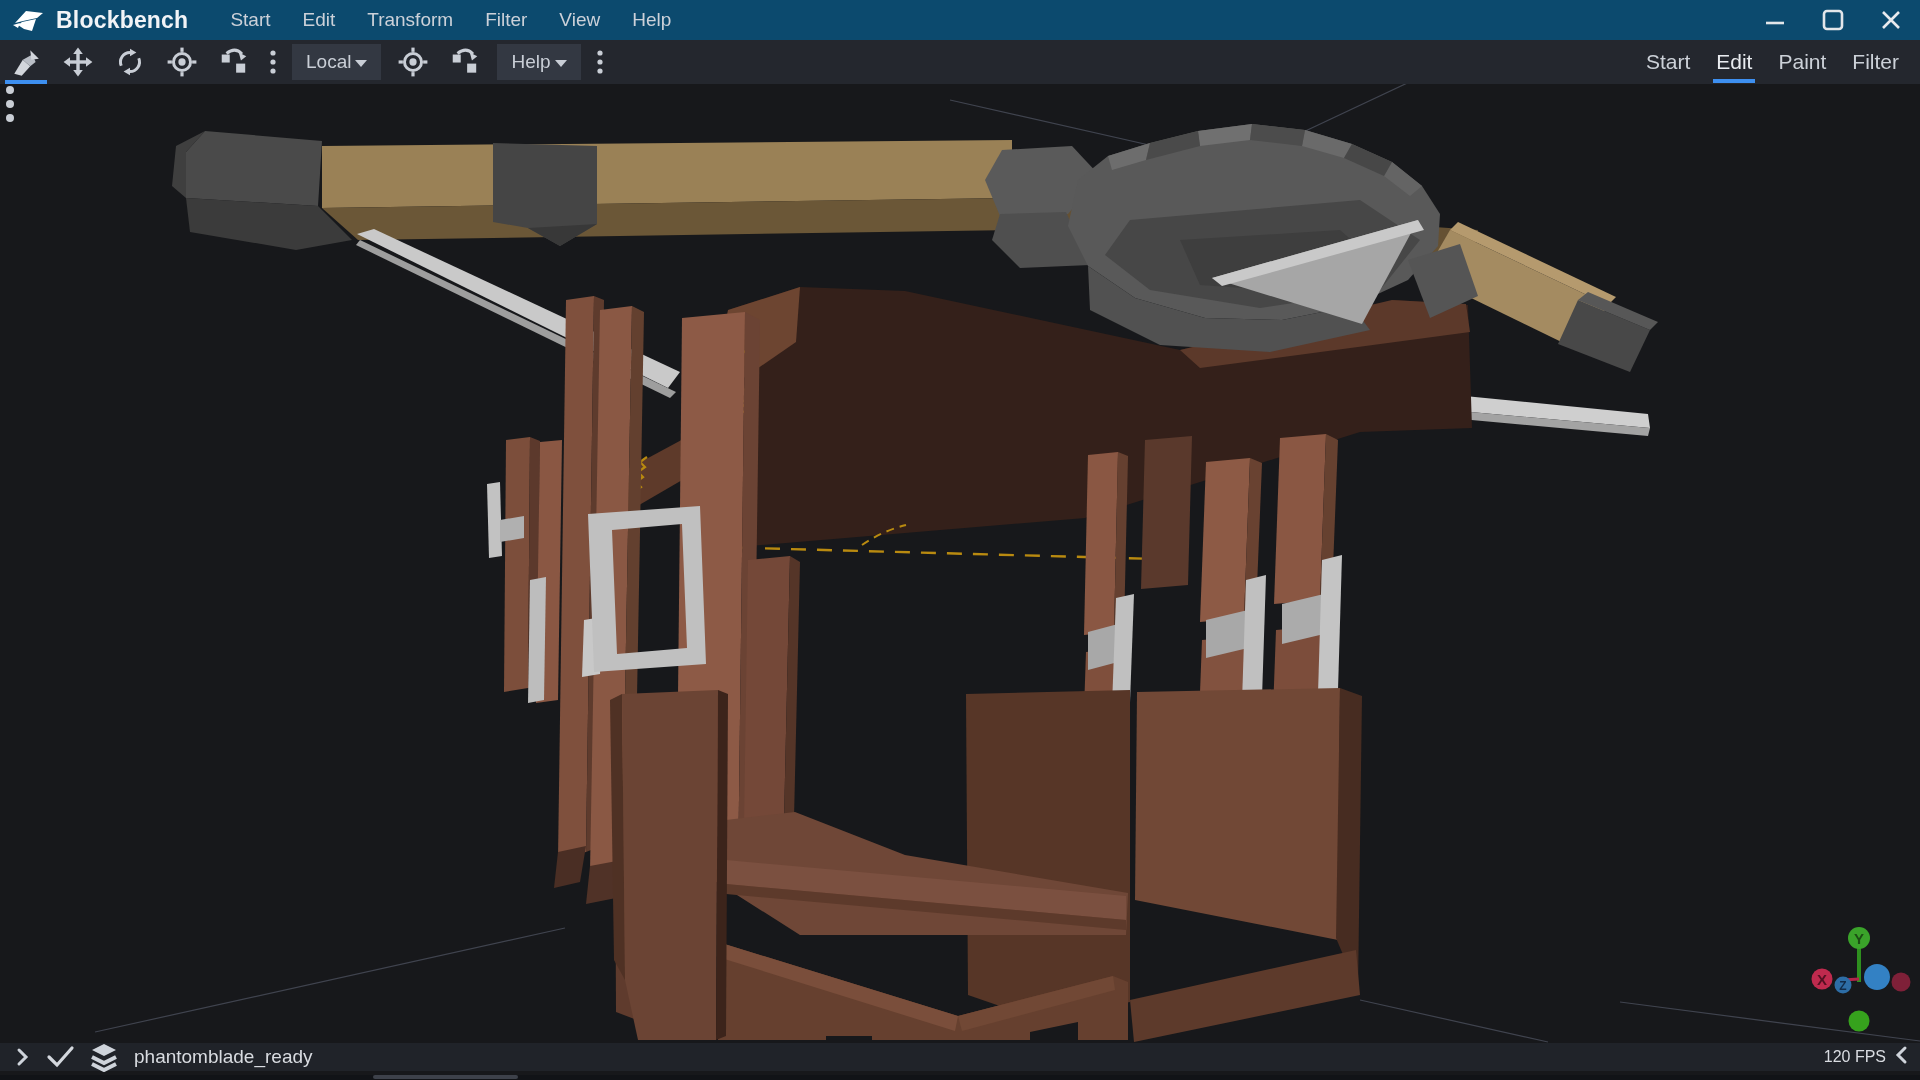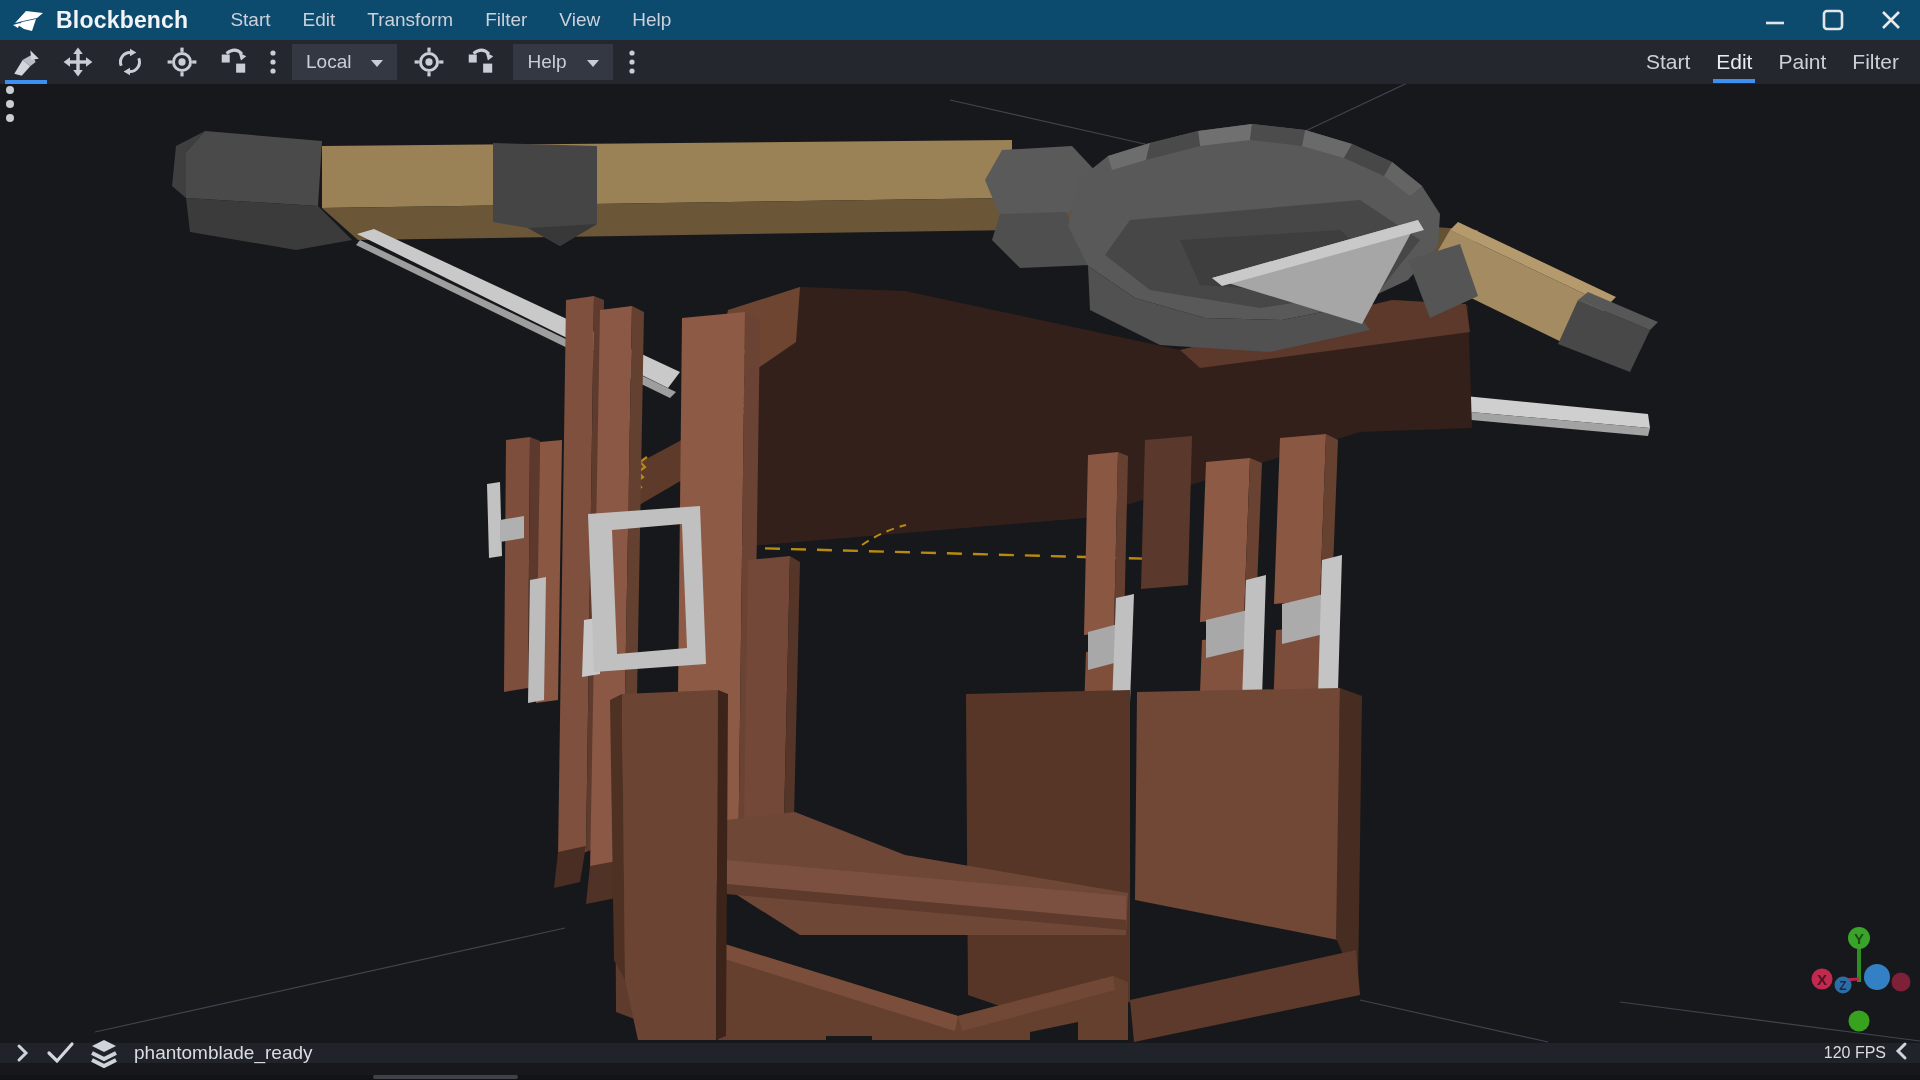--- a/index.html
+++ b/index.html
@@ -15,34 +15,34 @@
   .menu-item{font-size:19px;color:#ccd1d9;padding:0 16px;height:100%;display:flex;align-items:center;cursor:default;}
   .wincontrols{position:absolute;right:0;top:0;height:40px;display:flex;align-items:center;}
   .winbtn{width:58px;height:40px;display:flex;align-items:center;justify-content:center;}
   
   .toolbar{position:absolute;top:40px;left:0;width:1920px;height:44px;background:#24272e;
            display:flex;align-items:center;}
   .tbtn{height:44px;display:flex;align-items:center;justify-content:center;position:relative;}
   .tbtn.icon{width:52px;}
   .tbtn.narrow{width:26px;}
   .tbtn.active::after{content:"";position:absolute;left:5px;right:5px;bottom:0;height:4px;background:#3d8ff0;}
-  .dd{height:36px;margin:0 6px;padding:0 14px;background:#333842;display:flex;align-items:center;gap:20px;}
+  .dd{height:36px;margin:0 6px;padding:0 14px;background:#333842;display:flex;align-items:center;gap:4px;}
   .dd span.lbl{font-size:19px;color:#c9ced6;}
   .caret{width:0;height:0;border-left:6px solid transparent;border-right:6px solid transparent;
          border-top:7px solid #c9ced6;margin-top:2px;}
   .tabs{position:absolute;right:8px;top:40px;height:44px;display:flex;align-items:center;gap:0;}
   .tab{height:45px;display:flex;align-items:center;padding:0 13px;font-size:21px;color:#ccd1d8;position:relative;}
   .tab.active{color:#e9ecf0;}
   .tab.active::after{content:"";position:absolute;left:10px;right:10px;bottom:2px;height:4px;background:#3d8ff0;}
   
   .viewport{position:absolute;top:84px;left:0;width:1920px;height:959px;background:#17181b;}
   .viewport svg{position:absolute;top:0;left:0;}
   .vp-kebab{position:absolute;right:8px;top:10px;width:20px;height:42px;}
   
-  .statusbar{position:absolute;top:1043px;left:0;width:1920px;height:20px;background:#202329;
+  .statusbar{position:absolute;top:1043px;left:0;width:1920px;height:28px;background:#202329;
              display:flex;align-items:center;}
   .sb-name{font-size:19px;color:#d9dce1;margin-left:14px;}
   .sb-right{position:absolute;right:34px;font-size:16px;color:#d9dce1;}
   .bottomstrip{position:absolute;top:1075px;left:0;width:1920px;height:5px;background:#111317;}
   .scrollthumb{position:absolute;left:373px;top:0;width:145px;height:4px;background:#3d414a;border-radius:2px;}
   .sicon{margin-left:12px;display:flex;align-items:center;}
 </style>
 </head>
 <body>
 

